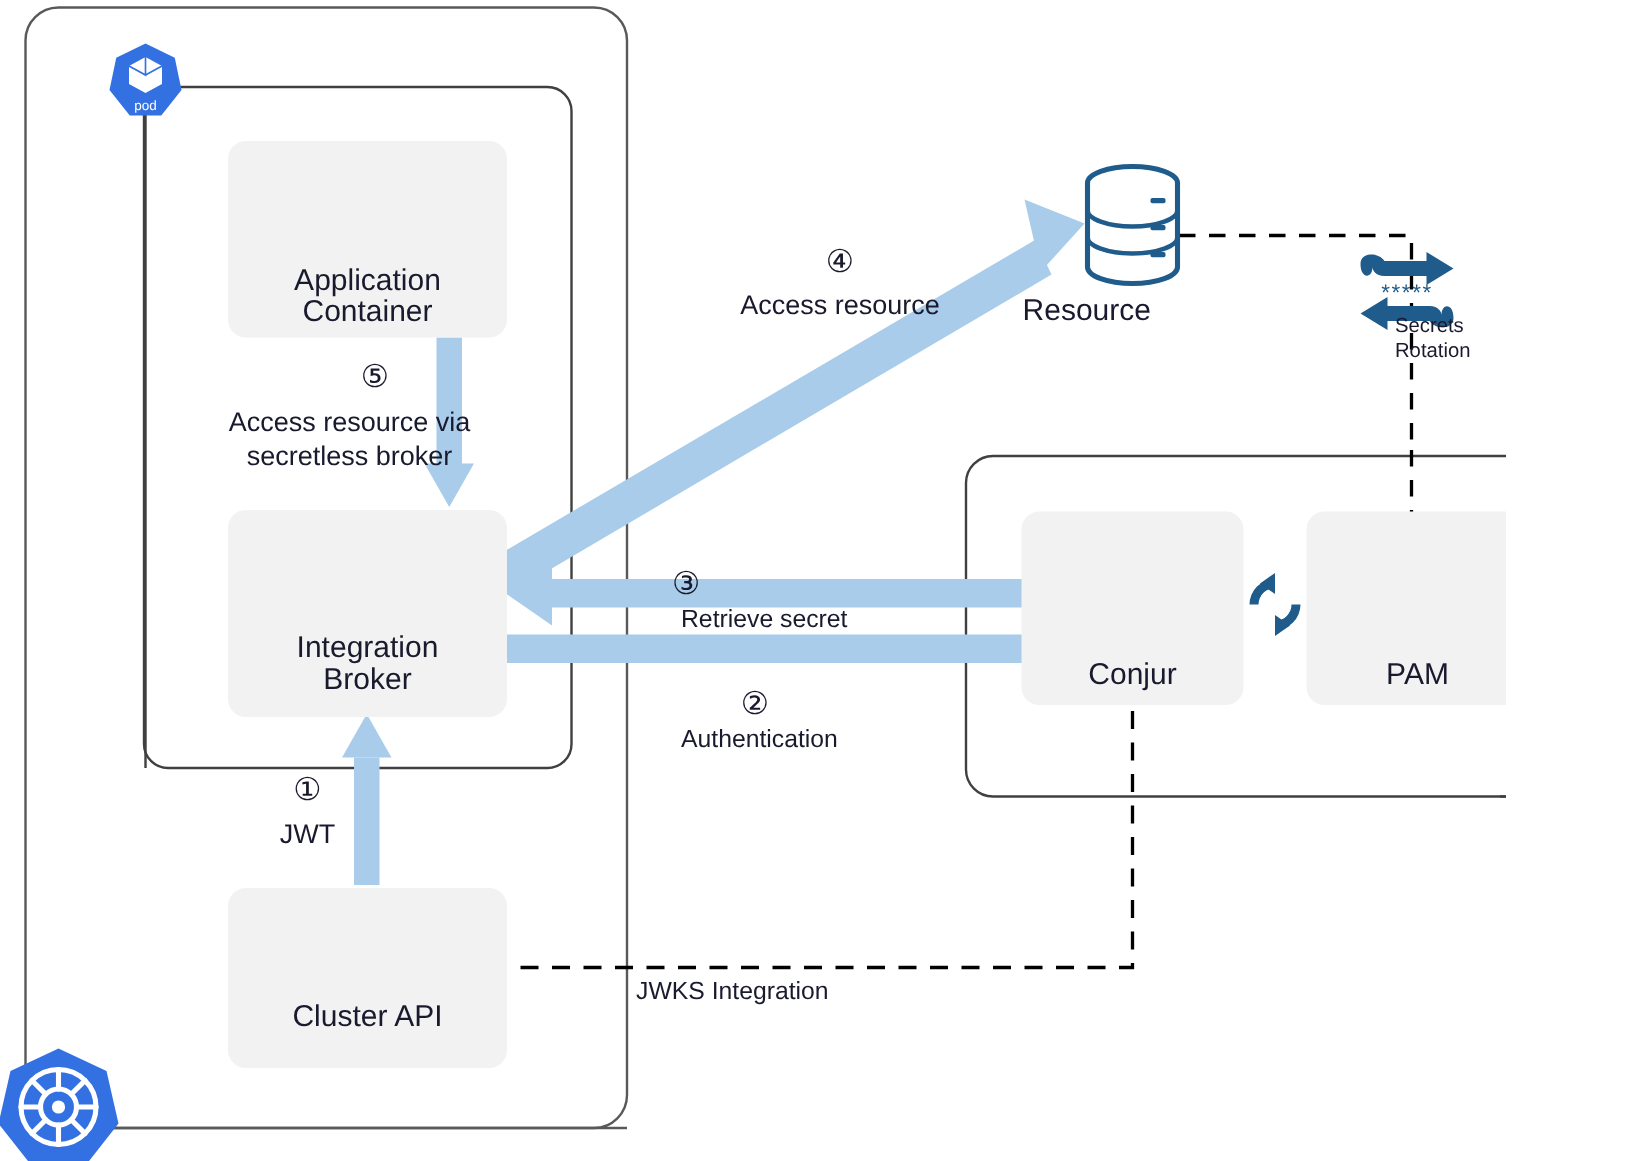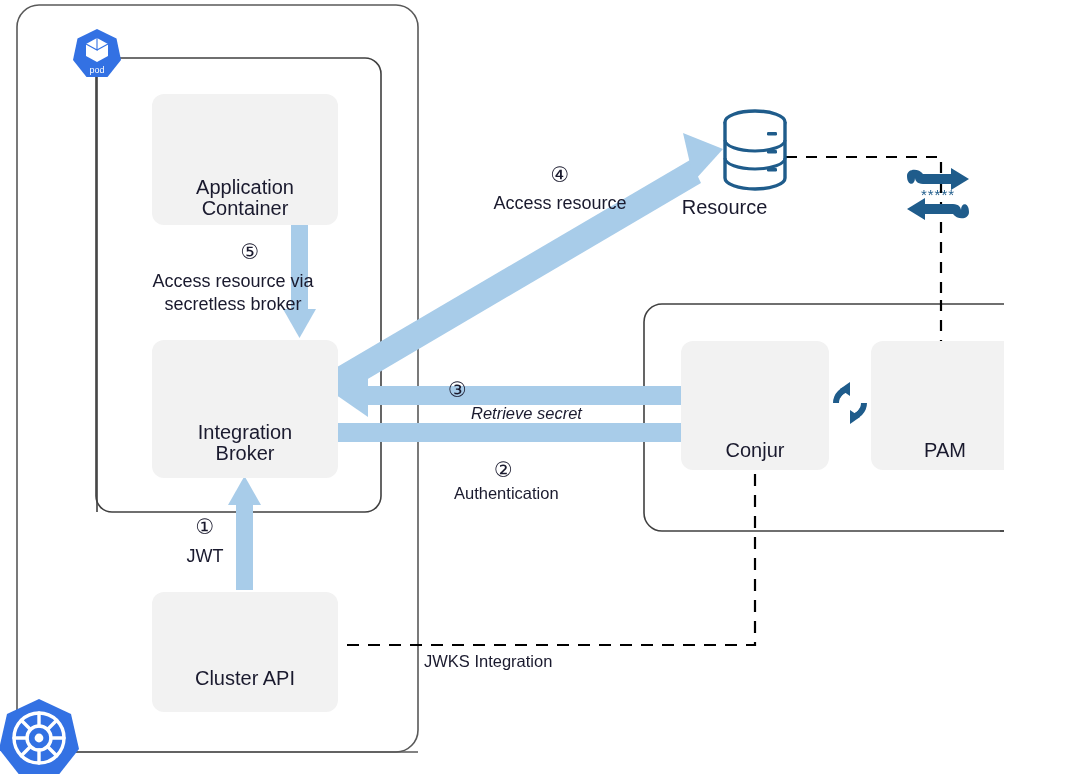--- a/index.html
+++ b/index.html
@@ -326,31 +326,33 @@
 Broker</div>
 
   <div class="node-label" style="left:152px; top:668px; width:186px; z-index:4;">Cluster API</div>
 
   <div class="node-label" style="left:642px; top:197px; width:165px; z-index:4;">Resource</div>
 
   <div class="node-label" style="left:681px; top:440px; width:148px; z-index:4;">Conjur</div>
 
   <div class="node-label" style="left:871px; top:440px; width:148px; z-index:4;">PAM</div>
 
+  <div class="small-label" style="left:930px; top:208px; width:110px; text-align:left; z-index:4;">Secrets
+Rotation</div>
 
   <div class="step-label" style="left:500px; top:163px; width:120px; font-size:21px; z-index:4;">④</div>
   <div class="step-label" style="left:420px; top:192px; width:280px; z-index:4;">Access resource</div>
 
   <div class="step-label" style="left:190px; top:240px; width:120px; font-size:21px; z-index:4;">⑤</div>
   <div class="step-label" style="left:88px; top:270px; width:290px; z-index:4;text-align:center;">Access resource via
 secretless broker</div>
 
   <div class="flow-label" style="left:448px; top:357px; z-index:4;">
     <span style="font-size:21px;">③</span>
-    <span style="margin-left:23px;font-style:italic;">Retrieve secret</span>
+    <span style="margin-left:6px;">Retrieve secret</span>
   </div>
 
   <div class="flow-label" style="left:448px; top:437px; z-index:4;text-align:center;">
     <span style="font-size:21px;">②</span>
     <span style="margin-left:6px;">Authentication</span>
   </div>
 
   <div class="step-label" style="left:145px; top:515px; width:120px; font-size:21px; z-index:4;">①</div>
   <div class="step-label" style="left:145px; top:545px; width:120px; z-index:4;">JWT</div>
 

